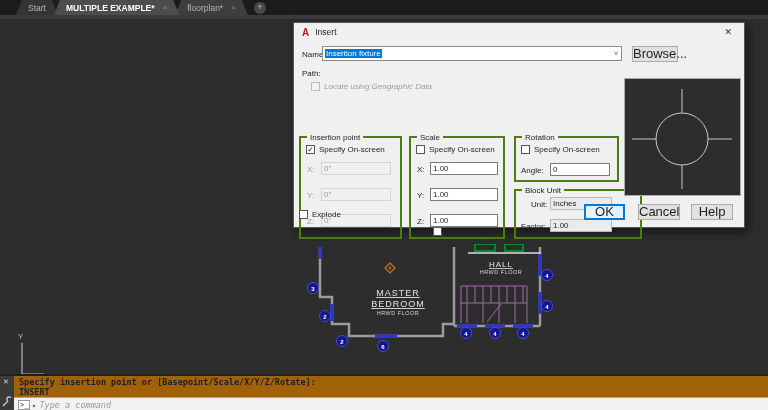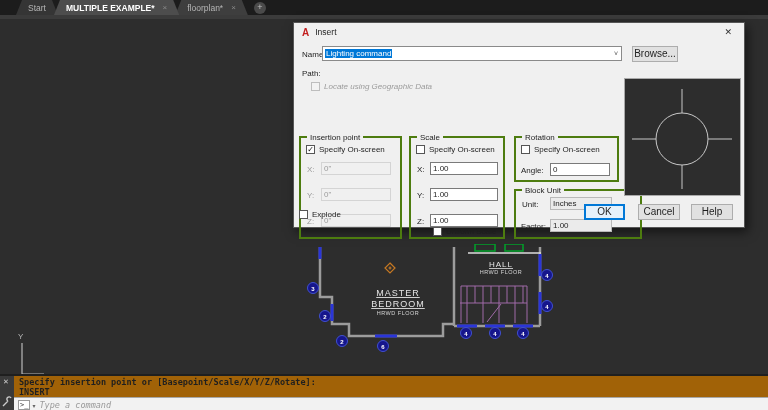--- a/index.html
+++ b/index.html
@@ -41,21 +41,21 @@
   .dlg-name { font-size:8.5px; }
   .dlg-x { margin-left:auto; font-size:9px; color:#333; padding:1px 4px; }
   .lbl { position:absolute; color:#1e1e1e; }
   .lbl.dis { color:#9b9b9b; }
   .fld { position:absolute; height:13px; background:#ffffff; border:1px solid #7a7a7a; font-size:8px; padding:0 2px; font-family:"Liberation Sans", sans-serif; color:#1e1e1e; }
   .fld.dis { background:#f0f0f0; border-color:#d4d4d4; color:#9b9b9b; }
   .fld.ro { background:#ebebeb; border-color:#b9b9b9; }
   .combo { position:absolute; left:28px; top:23px; width:300px; height:15px; background:#ffffff; border:1px solid #8a8a8a; display:flex; align-items:center; padding:0 2px; }
   .sel { background:#0078d7; color:#ffffff; font-size:8px; padding:0 1px; }
   .carrow { margin-left:auto; color:#555; font-size:7px; padding-right:1px; }
-  .btn { position:absolute; height:16px; background:#e1e1e1; border:1px solid #adadad; font-size:10px; text-align:center; line-height:14px; color:#1e1e1e; }
+  .btn { position:absolute; height:16px; background:#e1e1e1; border:1px solid #adadad; font-size:13px; text-align:center; line-height:14px; color:#1e1e1e; }
   .btn.focus { border:1px solid #0078d7; background:#e5f1fb; box-shadow:inset 0 0 0 1px #0078d7; }
   .cb { display:inline-block; width:9px; height:9px; background:#ffffff; border:1px solid #555; font-size:8px; line-height:8px; text-align:center; color:#111; vertical-align:-1px; margin-right:4px; }
   .cb.dis { border-color:#bdbdbd; background:#f2f2f2; }
   .cbrow { position:absolute; display:flex; align-items:center; font-size:8px; }
   .cbrow.dis { color:#9b9b9b; }
   .grp { position:absolute; border:2px solid #4d7c0f;margin-top:38px; }
   .legend { position:absolute; top:-5px; left:6px; background:#f0f0f0; padding:0 3px; font-size:8px; color:#1e1e1e; }
   .preview { position:absolute; left:330px; top:55px; width:117px; height:118px; background:#2d2d2d; border:1px solid #a9a9a9; }
 </style>
 </head>
@@ -159,21 +159,21 @@
 
   <div class="dlg">
     <div class="dlg-title">
       <span class="alogo">A</span>
       <span class="dlg-name">Insert</span>
       <span class="dlg-x">✕</span>
     </div>
 
     <span class="lbl" style="left:8px;top:27px;">Name:</span>
     <div class="combo">
-      <span class="sel">Lighting command</span>
+      <span class="sel">Insertion fixture</span>
       <span class="carrow">˅</span>
     </div>
     <div class="btn" style="left:338px;top:23px;width:46px;">Browse...</div>
 
     <span class="lbl" style="left:8px;top:46px;">Path:</span>
     <div class="cbrow dis" style="left:17px;top:59px;font-style:italic;">
       <span class="cb dis"></span>
       <span>Locate using Geographic Data</span>
     </div>
 
@@ -214,21 +214,21 @@
       <div class="cbrow" style="left:5px;top:7px;">
         <span class="cb"></span>
         <span>Specify On-screen</span>
       </div>
       <span class="lbl" style="left:5px;top:28px;">Angle:</span>
       <input class="fld" style="left: 34px; top: 25px; width: 60px;" value="0">
     </div>
 
     <div class="grp" style="left:220px;top:128px;width:128px;height:50px;">
       <span class="legend">Block Unit</span>
-      <span class="lbl" style="left:6px;top:9px;">Unit:</span>
+      <span class="lbl" style="left:15px;top:9px;">Unit:</span>
       <input class="fld ro" style="left: 34px; top: 6px; width: 62px;" readonly="" value="Inches">
       <span class="lbl" style="left:5px;top:31px;">Factor:</span>
       <input class="fld ro" style="left: 34px; top: 28px; width: 62px;" readonly="" value="1.00">
     </div>
 
     <div class="preview">
       <svg width="115" height="116" viewBox="0 0 115 116">
         <circle cx="57" cy="60" r="26" fill="none" stroke="#c8c8c8" stroke-width="1"></circle>
         <path d="M57,10 L57,34 M57,86 L57,110 M7,60 L31,60 M83,60 L107,60" fill="none" stroke="#c8c8c8" stroke-width="1"></path>
       </svg>

